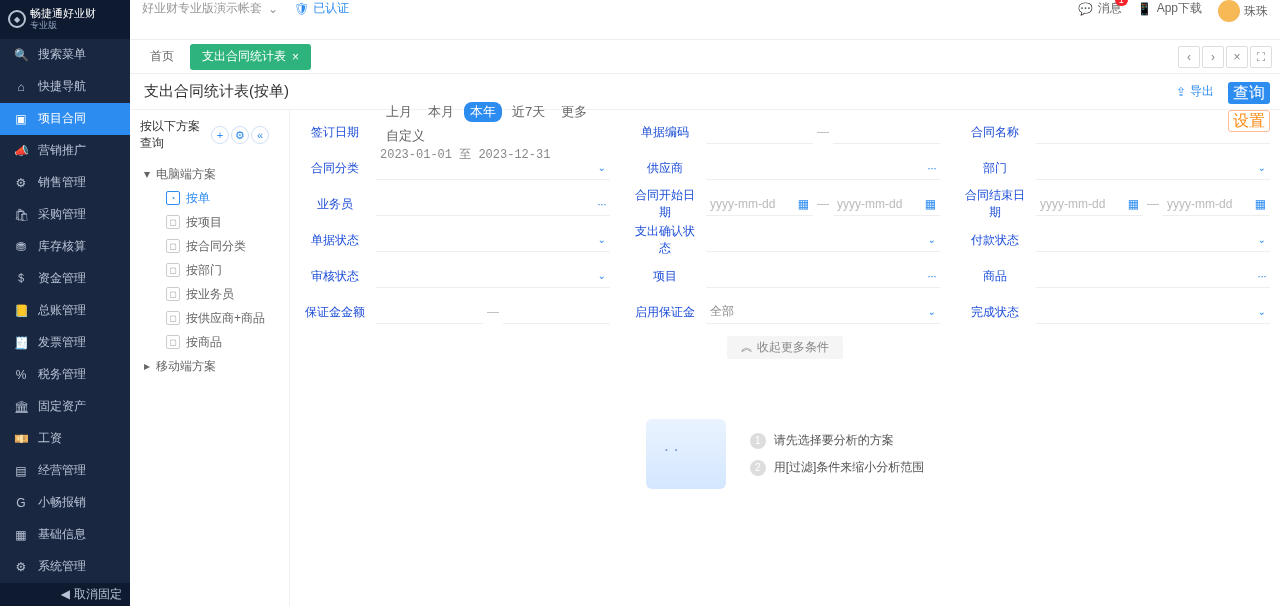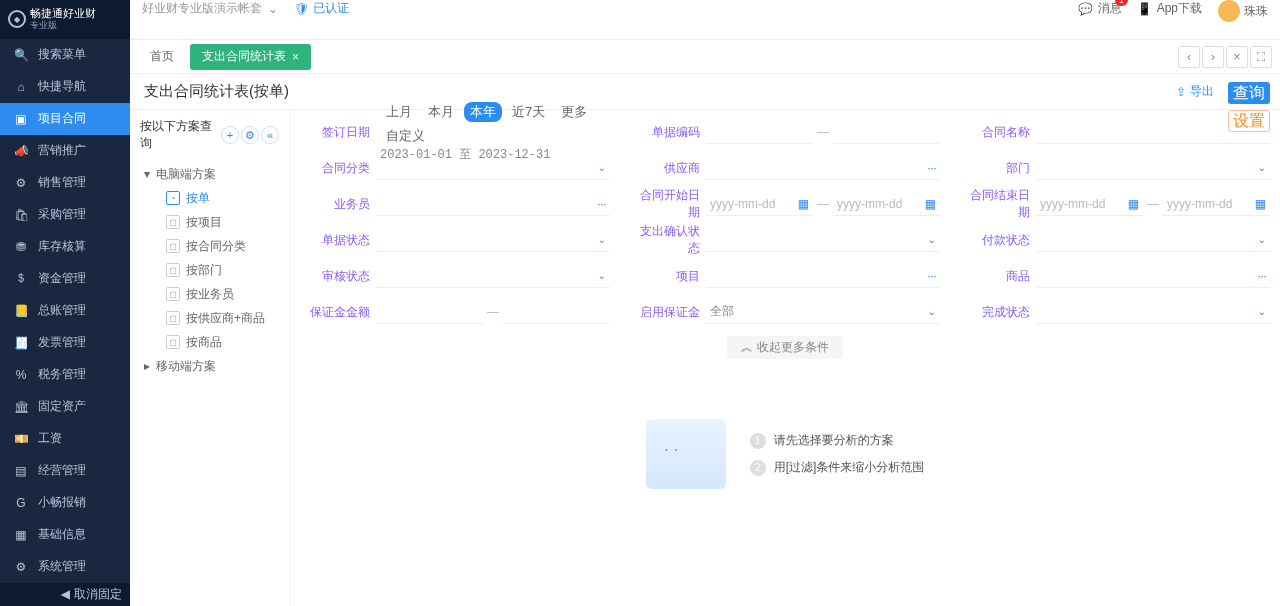--- a/index.html
+++ b/index.html
@@ -39,36 +39,36 @@
 
 
 .content { flex: 1; display: flex; overflow: hidden; background: #fff; position: relative; }
 
 
 .page-head { position: absolute; top: 0; left: 0; right: 0; height: 36px; display: flex; align-items: center; padding: 0 14px; border-bottom: 1px solid #f0f0f0; font-size: 15px; color: #333; background: #fff; }
 .page-head-right { margin-left: auto; display: flex; align-items: center; gap: 14px; font-size: 12px; }
 .ph-btn { color: #2d8cf0; cursor: pointer; display: flex; align-items: center; gap: 4px; }
 
 
-.tree { width: 160px; padding: 44px 10px 10px 10px; border-right: 1px solid #f0f0f0; }
+.tree { width: 160px; padding: 44px 20px 10px 10px; border-right: 1px solid #f0f0f0; }
 .tree-head { display: flex; align-items: center; gap: 4px; color: #333; margin-bottom: 10px; }
 .tree-head .th-icons { margin-left: auto; display: flex; gap: 2px; }
 .th-icbtn { width: 18px; height: 18px; border: 1px solid #d0dff5; border-radius: 50%; display: flex; align-items: center; justify-content: center; color: #2d8cf0; font-size: 11px; cursor: pointer; }
 .tree-group { margin-left: 4px; }
 .tree-grp-head { display: flex; align-items: center; gap: 6px; color: #666; height: 24px; cursor: pointer; }
 .tree-leaf { display: flex; align-items: center; gap: 6px; height: 24px; padding-left: 22px; color: #666; cursor: pointer; }
 .tree-leaf.active { color: #2d8cf0; }
 .leaf-ic { width: 14px; height: 14px; border: 1px solid #ccc; border-radius: 2px; display: inline-flex; align-items: center; justify-content: center; font-size: 8px; color: #999; }
 .tree-leaf.active .leaf-ic { border-color: #2d8cf0; color: #2d8cf0; }
 
 
 .filters { flex: 1; padding: 44px 10px 10px 10px; overflow-y: auto; position: relative; }
 .filter-grid { display: grid; grid-template-columns: repeat(3, 1fr); gap: 8px 20px; }
 .field { display: flex; align-items: center; gap: 6px; height: 28px; }
-.field .lbl { width: 70px; text-align: right; color: #8b5cf6; flex-shrink: 0; }
+.field .lbl { width: 70px; text-align: center; color: #1d4ed8; flex-shrink: 0; }
 .field .ctrl { flex: 1; display: flex; align-items: center; border-bottom: 1px solid #eee; height: 24px; padding: 0 4px; color: #888; cursor: pointer; }
 .field .ctrl .caret { margin-left: auto; color: #2d8cf0; font-size: 10px; }
 .field .ctrl .dots { margin-left: auto; color: #2d8cf0; letter-spacing: -1px; }
 .range { display: flex; align-items: center; gap: 4px; flex: 1; }
 .range-inp { flex: 1; border-bottom: 1px solid #eee; height: 24px; display: flex; align-items: center; color: #bbb; padding: 0 4px; position: relative; }
 .range-inp .cal { margin-left: auto; color: #2d8cf0; }
 .sep { color: #bbb; }
 
 
 .sign-row .ctrl { border: none; display: flex; flex-direction: column; align-items: flex-start; height: auto; }

